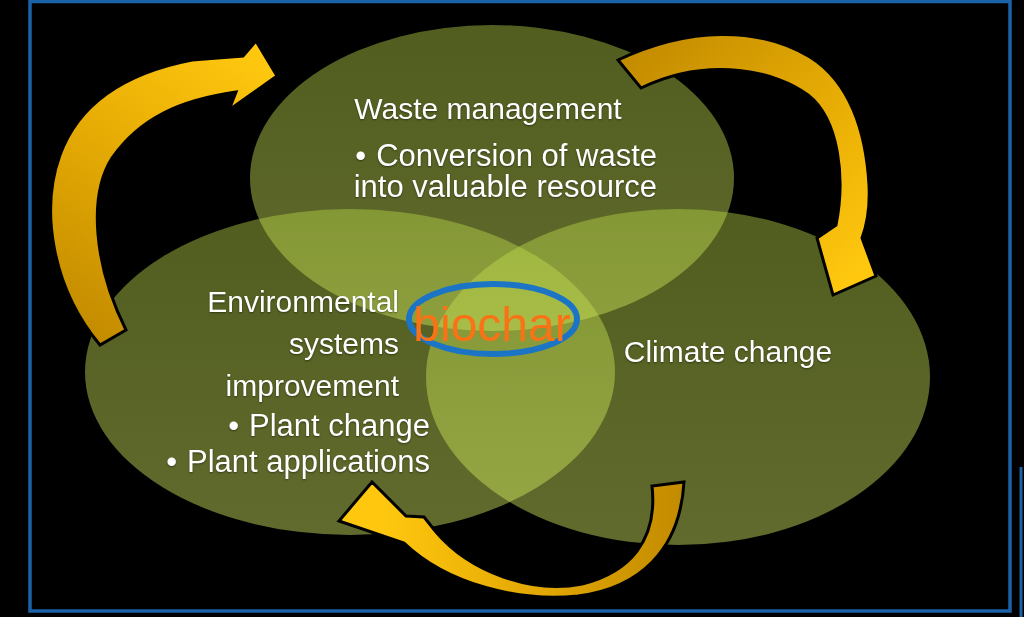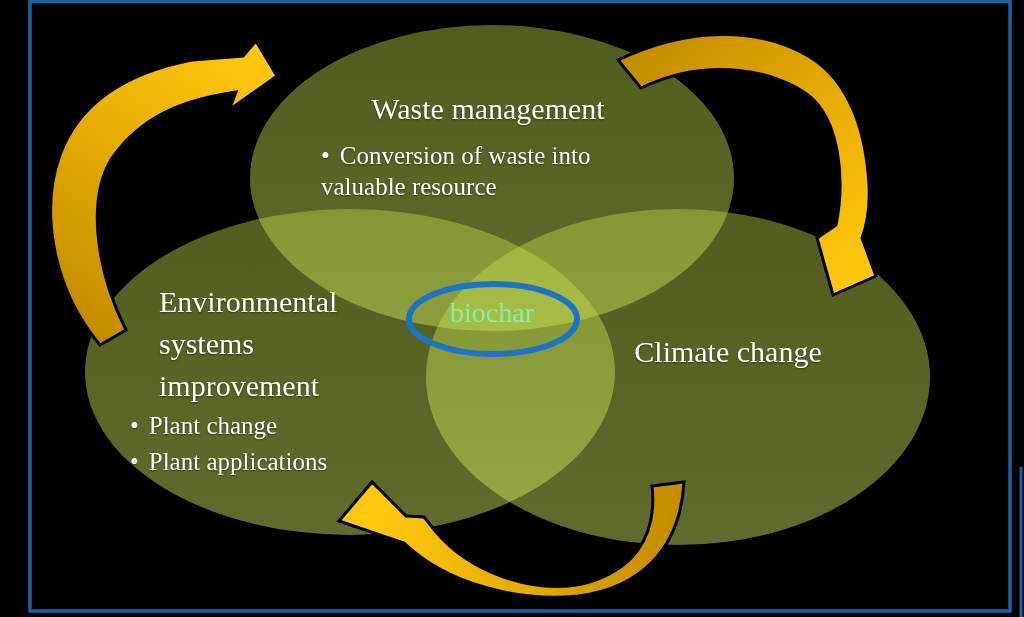--- a/index.html
+++ b/index.html
@@ -2,32 +2,31 @@
 <html><head>
 <meta charset="utf-8">
 <style>
   html,body{margin:0;padding:0;background:#000;}
   #stage{
     position:relative;width:1024px;height:617px;background:#000;
     overflow:hidden;font-family:"Liberation Sans",sans-serif;
   }
   #art{position:absolute;left:0;top:0;}
   .t{
-    position:absolute;color:#ffffff;text-align:left;
+    position:absolute;color:#ffffff;text-align:right;
     transform:translateX(-50%);
     text-shadow:0 1px 2px rgba(0,0,0,0.45);
-    font-family:Liberation Serif, serif;
   }
   .title{font-size:30px;line-height:42px;font-weight:400;}
-  .bullet{font-size:25px;line-height:31px;}
+  .bullet{font-size:31px;line-height:31px;}
   .bullet-row{white-space:nowrap;line-height:36px;}
   .dot{margin-right:10px;}
   .nowrap{white-space:nowrap;}
   #biochar-label{
-    color:#86efac;font-size:28px;font-weight:400;text-shadow:none;
+    color:#f97316;font-size:48px;font-weight:400;text-shadow:none;
   }
 </style>
 </head>
 <body>
 
 <div id="stage">
 
   <svg id="art" width="1024" height="617" viewBox="0 0 1024 617">
     <defs>
       <linearGradient id="egrad" x1="0" y1="0" x2="0" y2="1">

